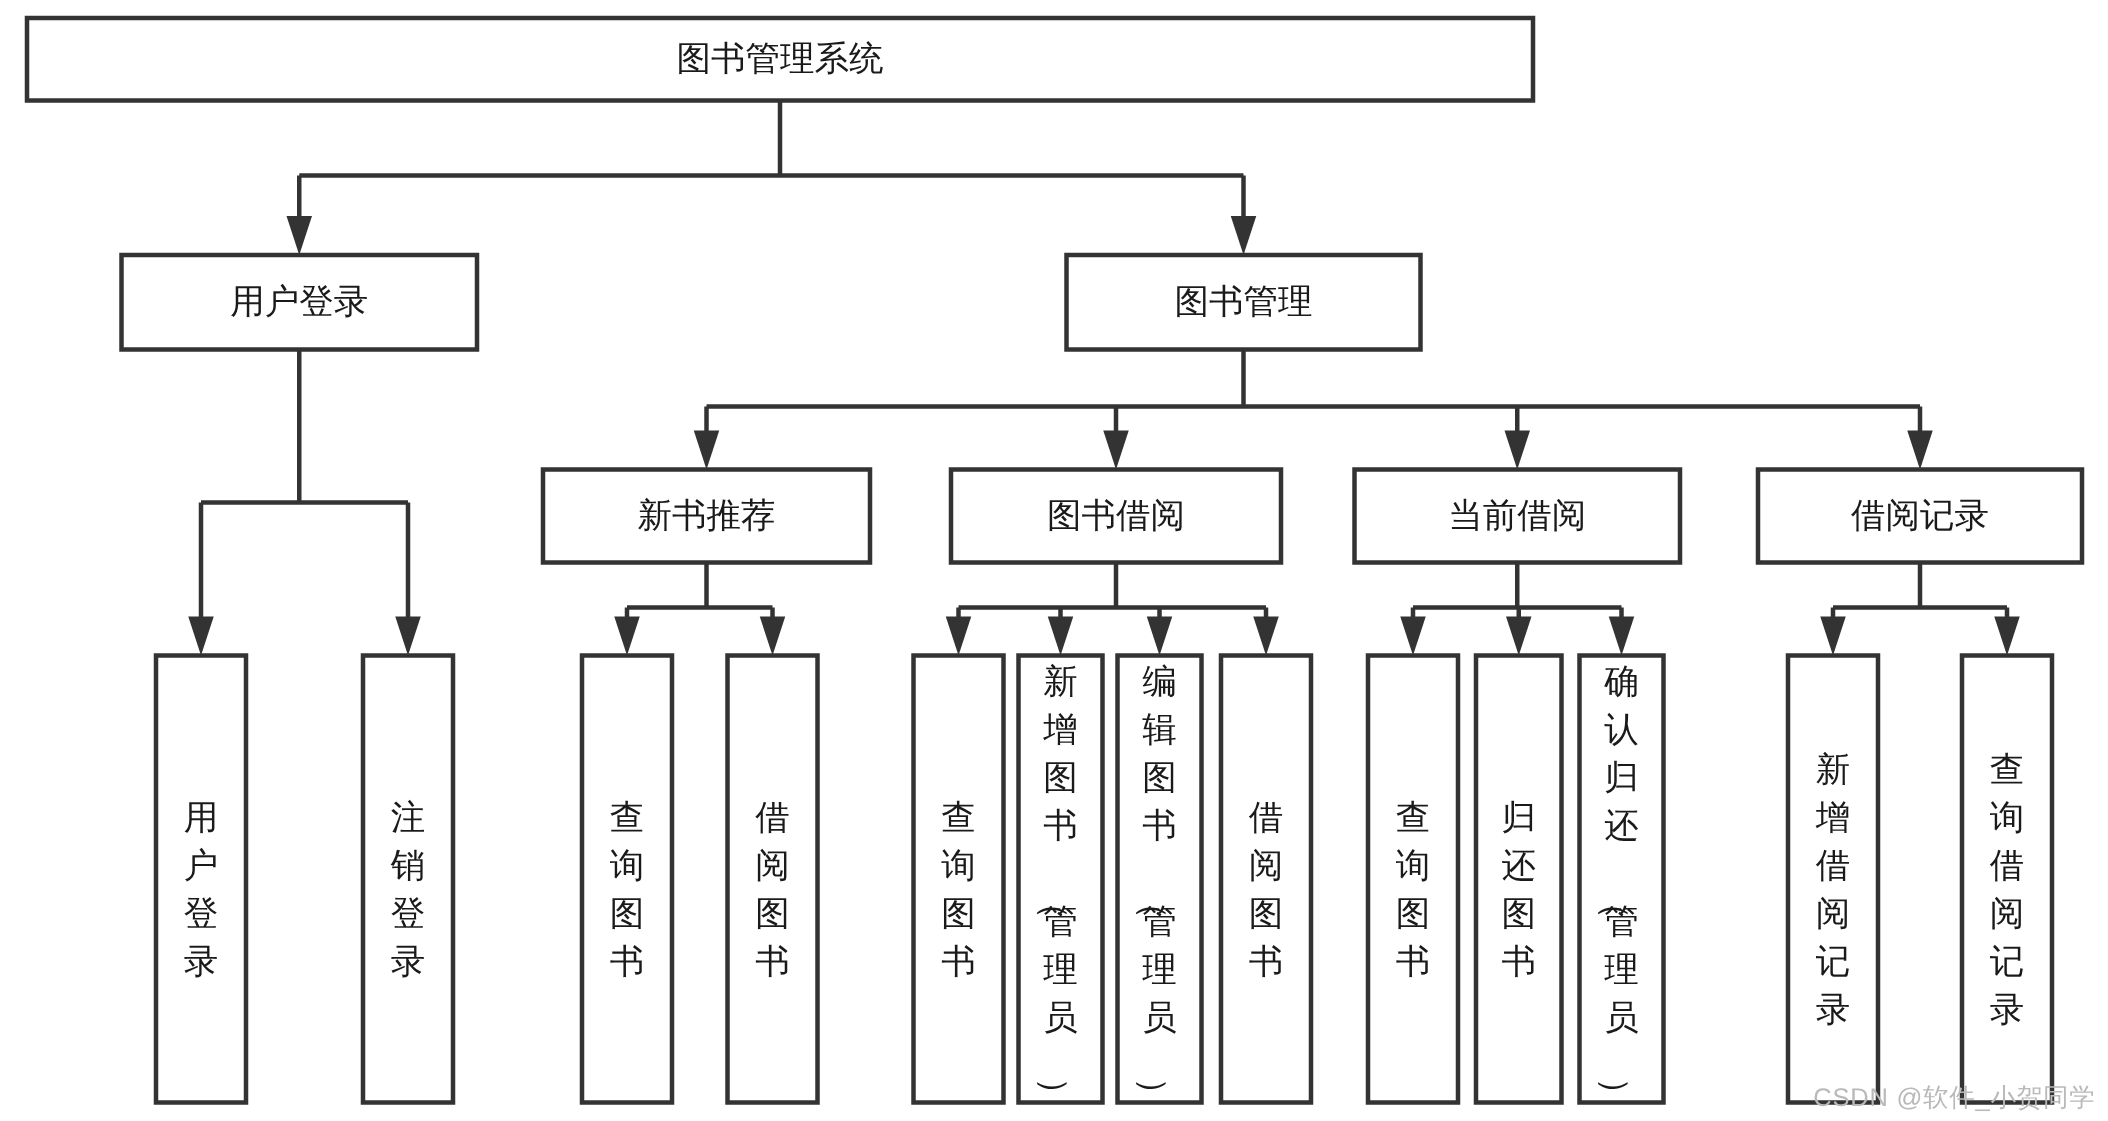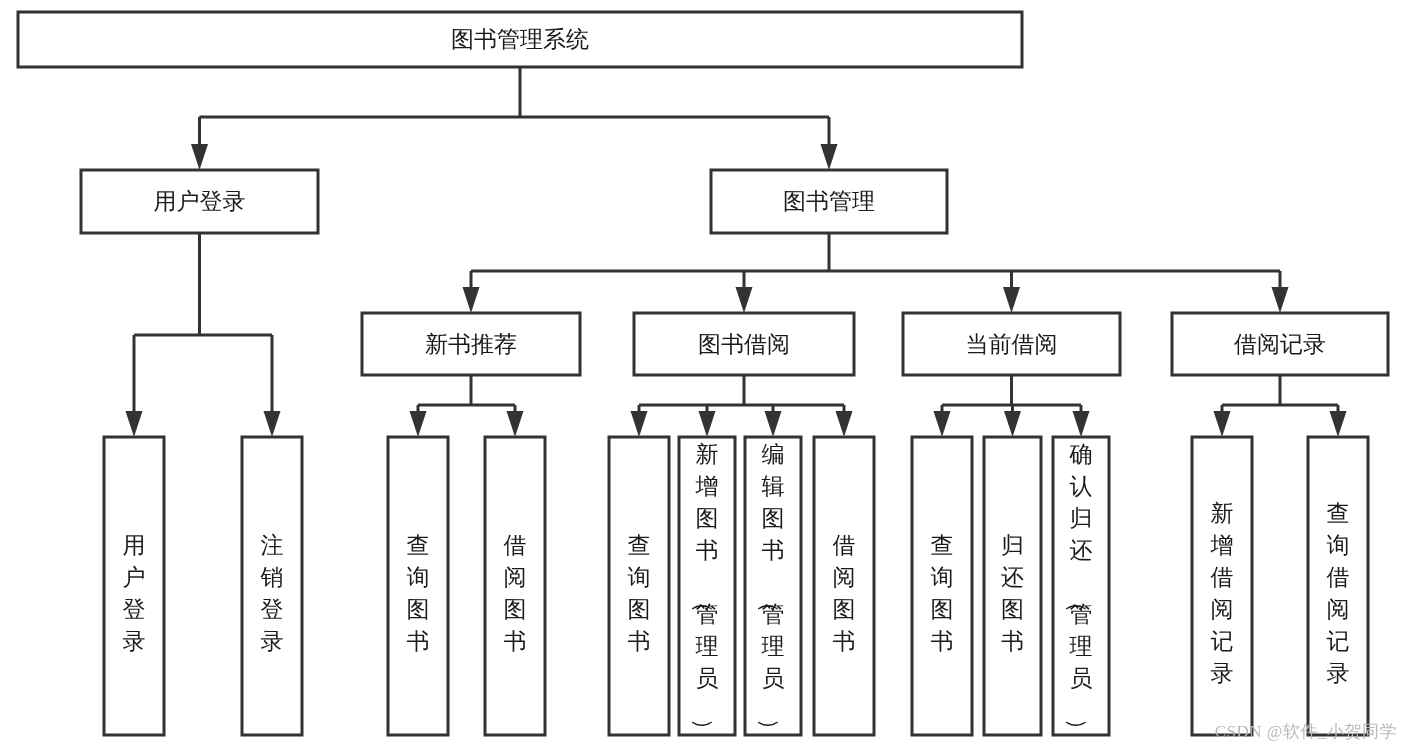--- a/index.html
+++ b/index.html
@@ -22,21 +22,21 @@
     fill:#1a1a1a;
     font-family:"DejaVu Sans","Liberation Sans",sans-serif;
     font-size:23px;
     text-anchor:middle;
   }
   .edge{stroke:#333333;stroke-width:3;fill:none;stroke-linecap:butt;}
   .arrow-head{fill:#333333;stroke:none;}
   .watermark{
     position:absolute;
     right:8px;bottom:4px;
-    font-family:Liberation Serif, serif;
+    font-family:Liberation Sans, sans-serif;
     font-size:17px;
     color:#b9b9b9;
     white-space:nowrap;
     letter-spacing:0.5px;
   }
 </style>
 </head>
 <body>
 
 <div id="diagram-root">

